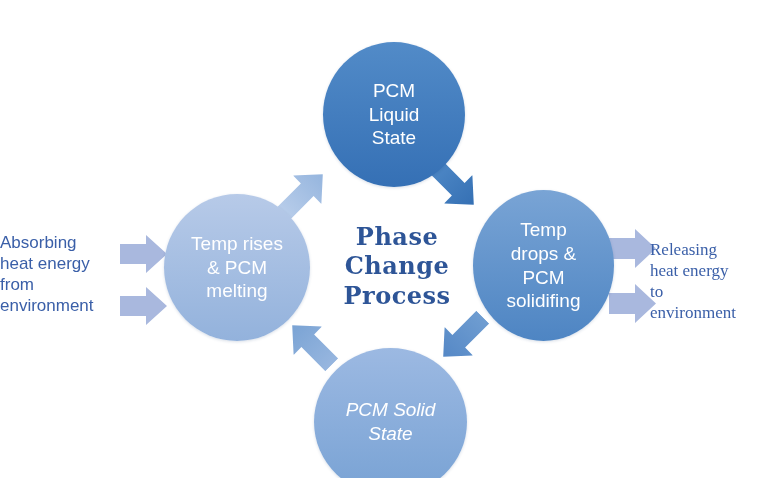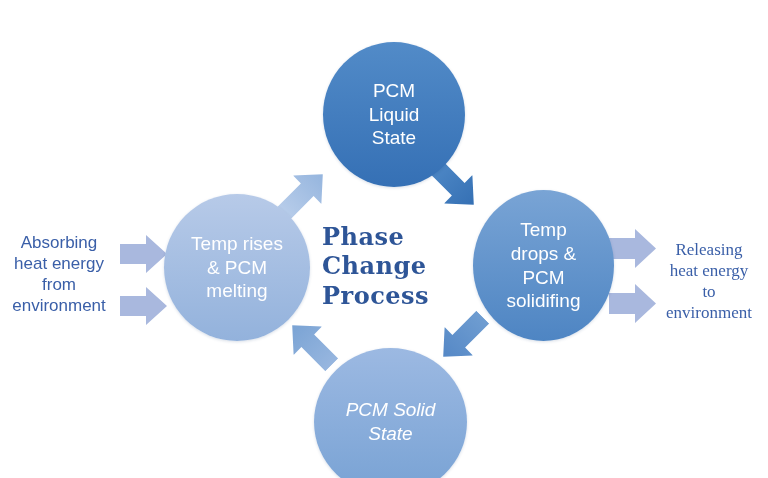--- a/index.html
+++ b/index.html
@@ -32,33 +32,34 @@
   .node-right  { left: 473px; top: 159px; width: 141px; height: 151px;
                  background: linear-gradient(to bottom, #79a4d5, #4e85c3); }
   .node-bottom { left: 314px; top: 317px; width: 153px; height: 148px;
                  background: linear-gradient(to bottom, #9cb9e2, #78a2d4); font-style: italic; }
   .node-left   { left: 164px; top: 163px; width: 146px; height: 147px;
                  background: linear-gradient(to bottom, #b7cae8, #93b2dc); }
   
   .title {
     position: absolute;
     left: 322px; top: 191px; width: 150px;
+    text-align: center;
     font-family: "DejaVu Serif", serif;
     font-weight: bold;
     font-size: 24px;
     line-height: 1.22;
     letter-spacing: 0.5px;
     color: #2e5597;
     white-space: pre-line;
     z-index: 2;
   }
   
   .side-label {
     position: absolute;
-    text-align: center;
+    text-align: left;
     font-size: 17px;
     line-height: 1.24;
     color: #3a5fa8;
     white-space: pre-line;
     z-index: 2;
   }
   .label-absorb  { left: 0px;   top: 201px; width: 118px; }
   .label-release { left: 650px; top: 208px; width: 118px; font-family: Liberation Serif, serif; }
   
   .arrow { position: absolute; z-index: 1; }

